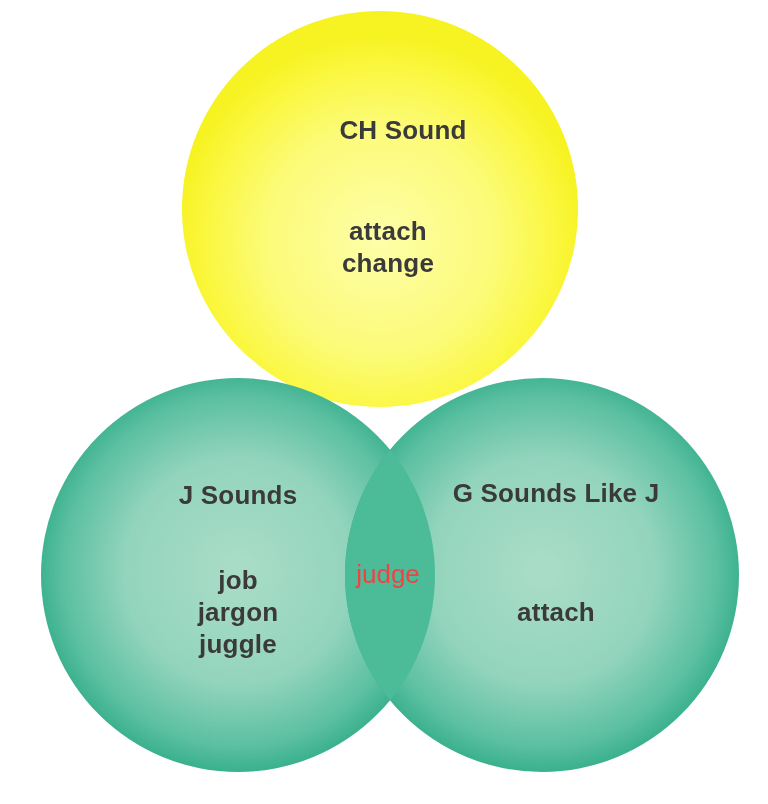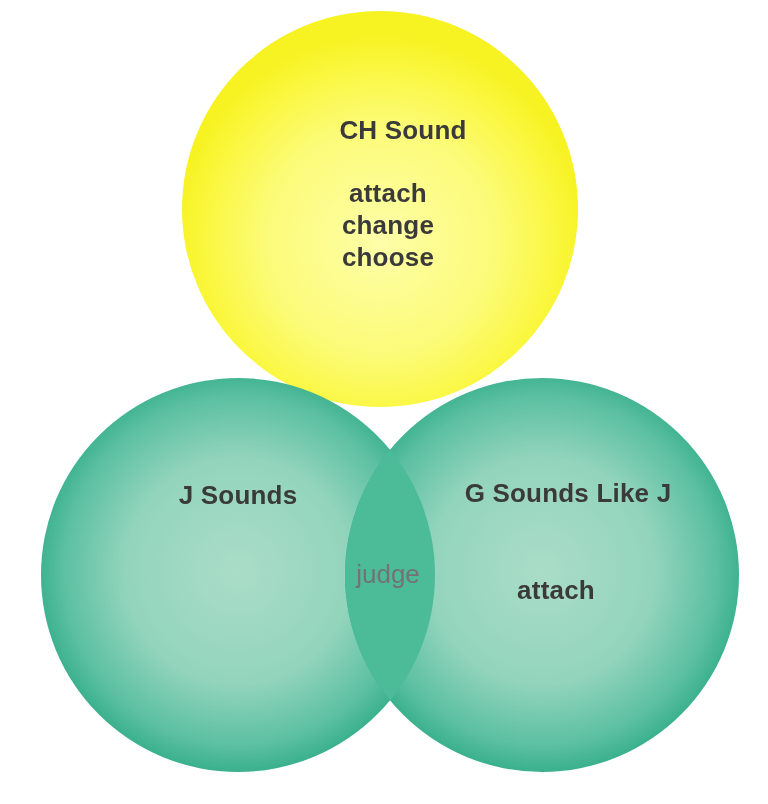--- a/index.html
+++ b/index.html
@@ -22,31 +22,32 @@
   .title {
     font-size: 26px;
     font-weight: bold;
     letter-spacing: 0.2px;
   }
   .words {
     font-size: 26px;
     font-weight: bold;
     line-height: 32px;
     letter-spacing: 0.2px;
+    margin-top: 22px;
   }
   .overlap-label {
     font-size: 26px;
     font-weight: normal;
-    color: #737373;
+    color: #ef4444;
   }
   .ch-title   { left: 403px; top: 130px; }
   .ch-words   { left: 388px; top: 225px; }
   .j-title    { left: 238px; top: 495px; }
   .j-words    { left: 238px; top: 590px; }
-  .g-title    { left: 556px; top: 493px; margin-left: 12px; }
+  .g-title    { left: 556px; top: 493px; }
   .g-words    { left: 556px; top: 590px; }
   .judge-label{ left: 388px; top: 574px; }
 </style>
 </head>
 <body>
 
 <div class="stage">
 
   <svg width="768" height="804" viewBox="0 0 768 804">
     <defs>
@@ -73,24 +74,28 @@
 
     <circle cx="542" cy="575" r="197" fill="url(#gradTeal)"></circle>
 
     <circle cx="542" cy="575" r="197" clip-path="url(#clipLeftTeal)" fill="#4CBB97"></circle>
   </svg>
 
   <div class="txt title ch-title">CH Sound</div>
   <div class="txt words ch-words">
     <div>attach</div>
     <div>change</div>
-    <div>choose</div>
   </div>
 
   <div class="txt title j-title">J Sounds</div>
+  <div class="txt words j-words">
+    <div>job</div>
+    <div>jargon</div>
+    <div>juggle</div>
+  </div>
 
   <div class="txt title g-title">G Sounds Like J</div>
   <div class="txt words g-words">
     <div>attach</div>
   </div>
 
   <div class="txt overlap-label judge-label">judge</div>
 
 </div>
 

